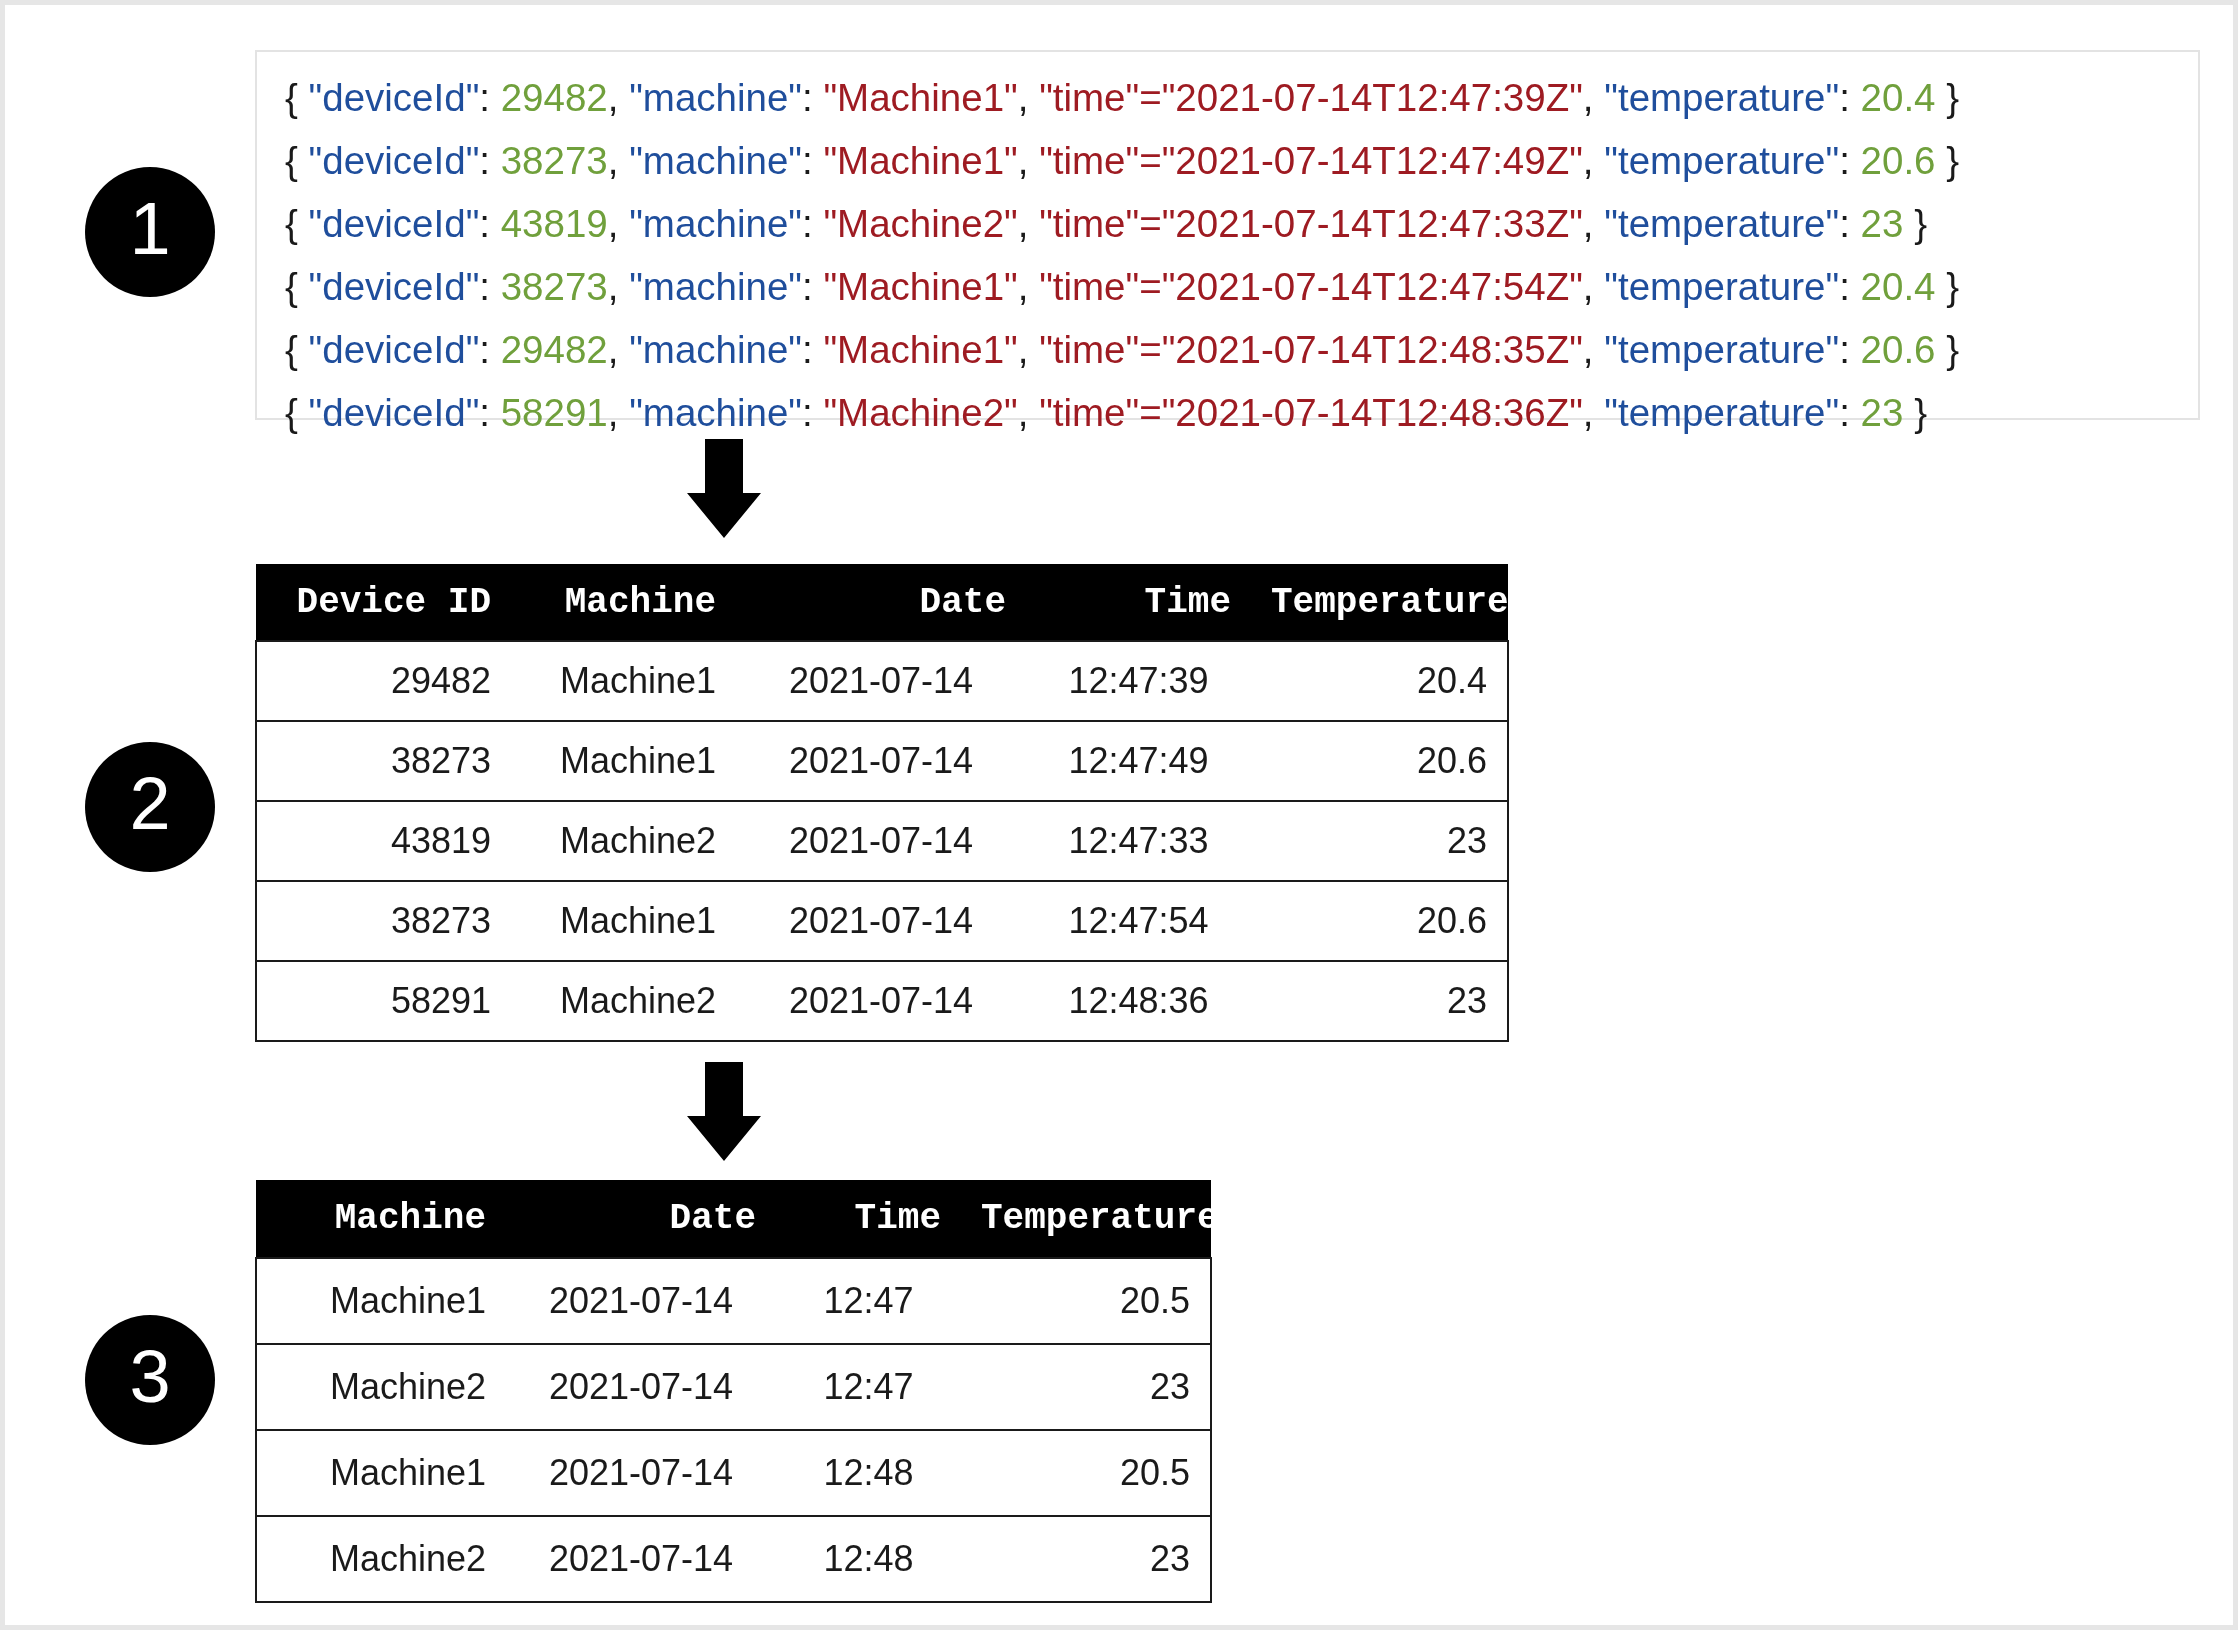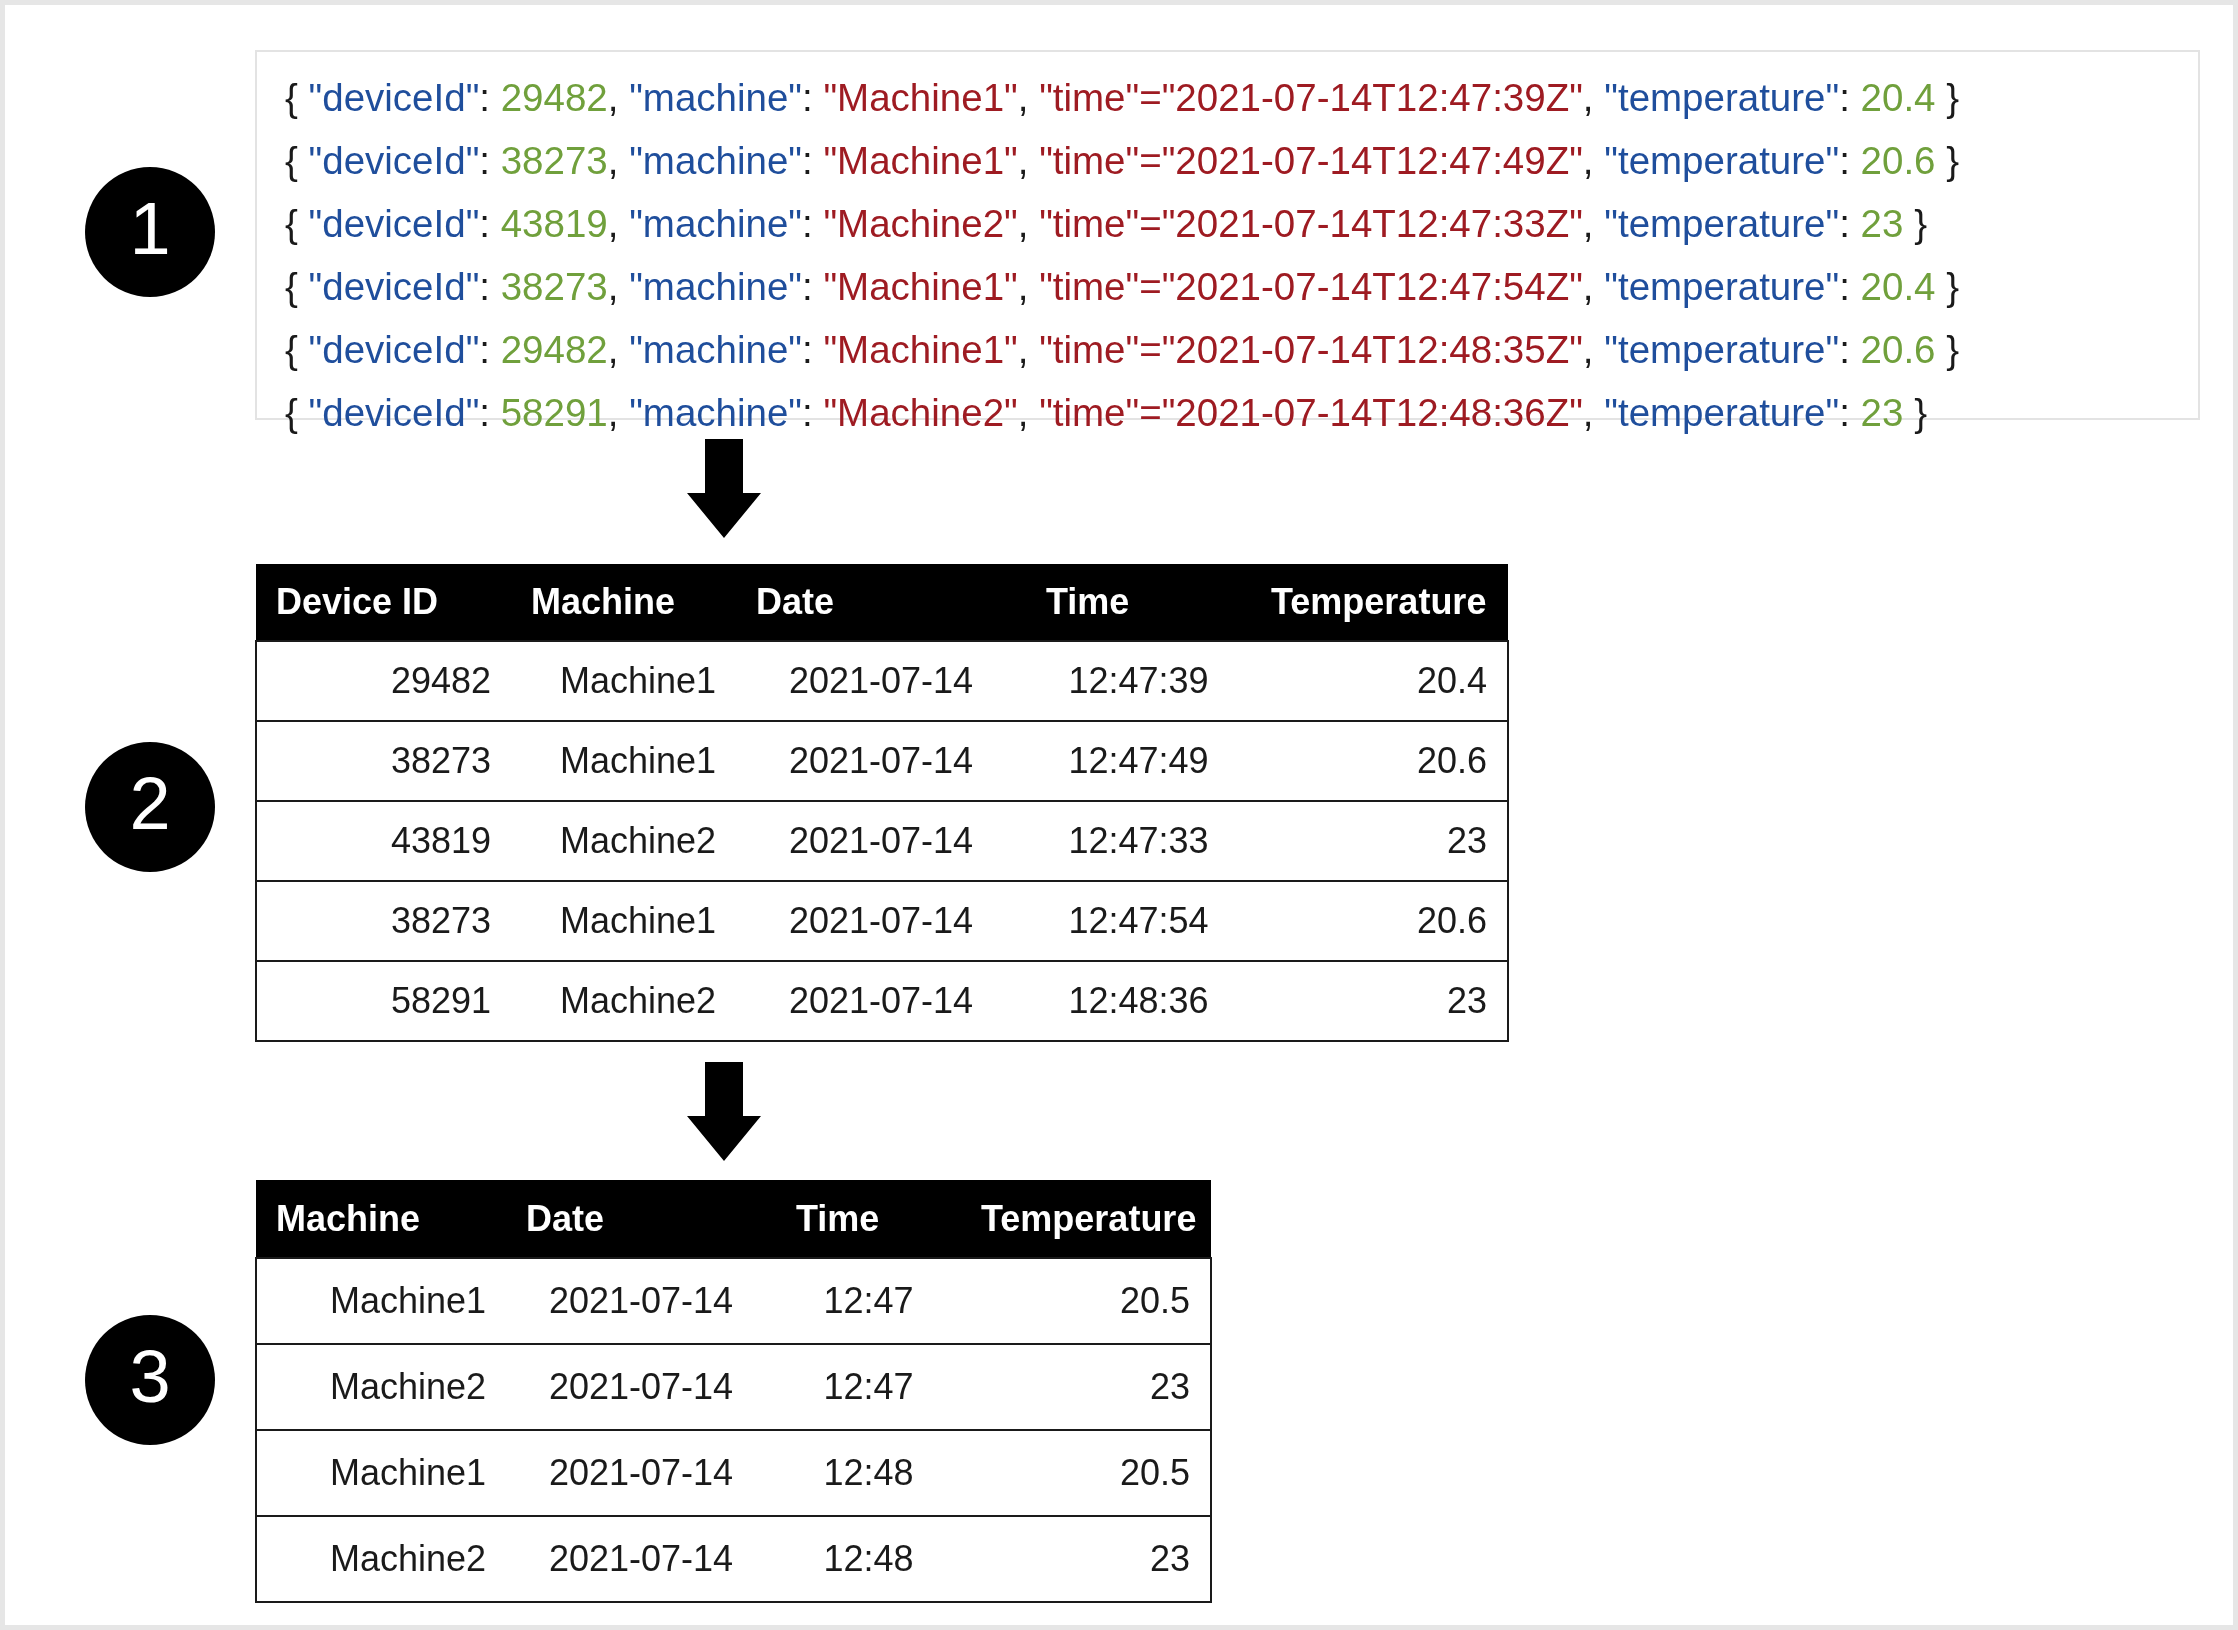--- a/index.html
+++ b/index.html
@@ -102,21 +102,21 @@
     border-right: 2px solid #1a1a1a;
     background: #ffffff;
   }
   .data-table tbody tr td:not(:first-child) { border-left: none; }
   .data-table tbody tr td:not(:last-child)  { border-right: none; }
   .data-table tbody tr + tr td { border-top: 1px solid #1a1a1a; }
 
   .num  { text-align: right; }
   .txt  { text-align: right; }
   .ctr  { text-align: center; }
-  .hl   { text-align: left; }
+  .hl   { text-align: right; font-family: Liberation Mono, monospace; }
 
   
   #table2 { left: 250px; top: 559px; width: 1252px; }
   #table2 thead th { height: 76px; }
   #table2 tbody td  { height: 78px; }
   #table2 col.c0 { width: 255px; }
   #table2 col.c1 { width: 225px; }
   #table2 col.c2 { width: 290px; }
   #table2 col.c3 { width: 225px; }
   #table2 col.c4 { width: 257px; }

